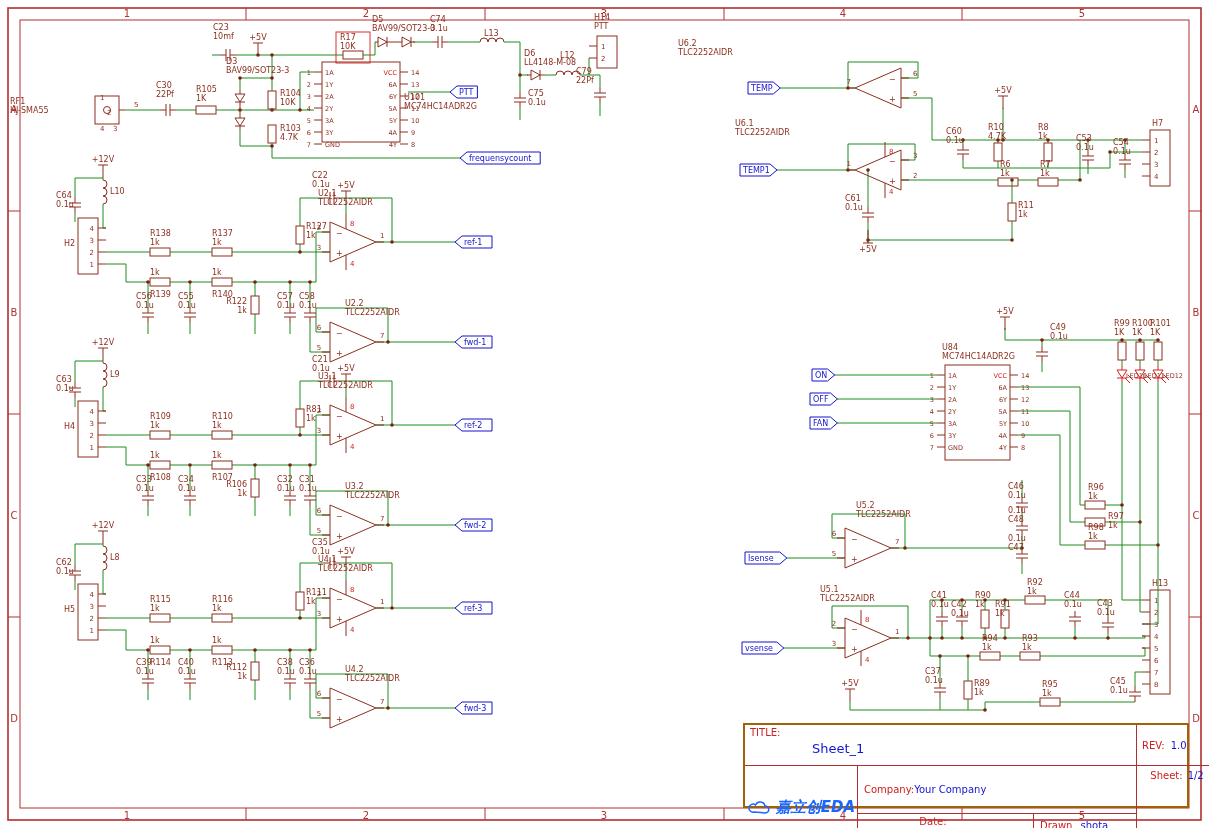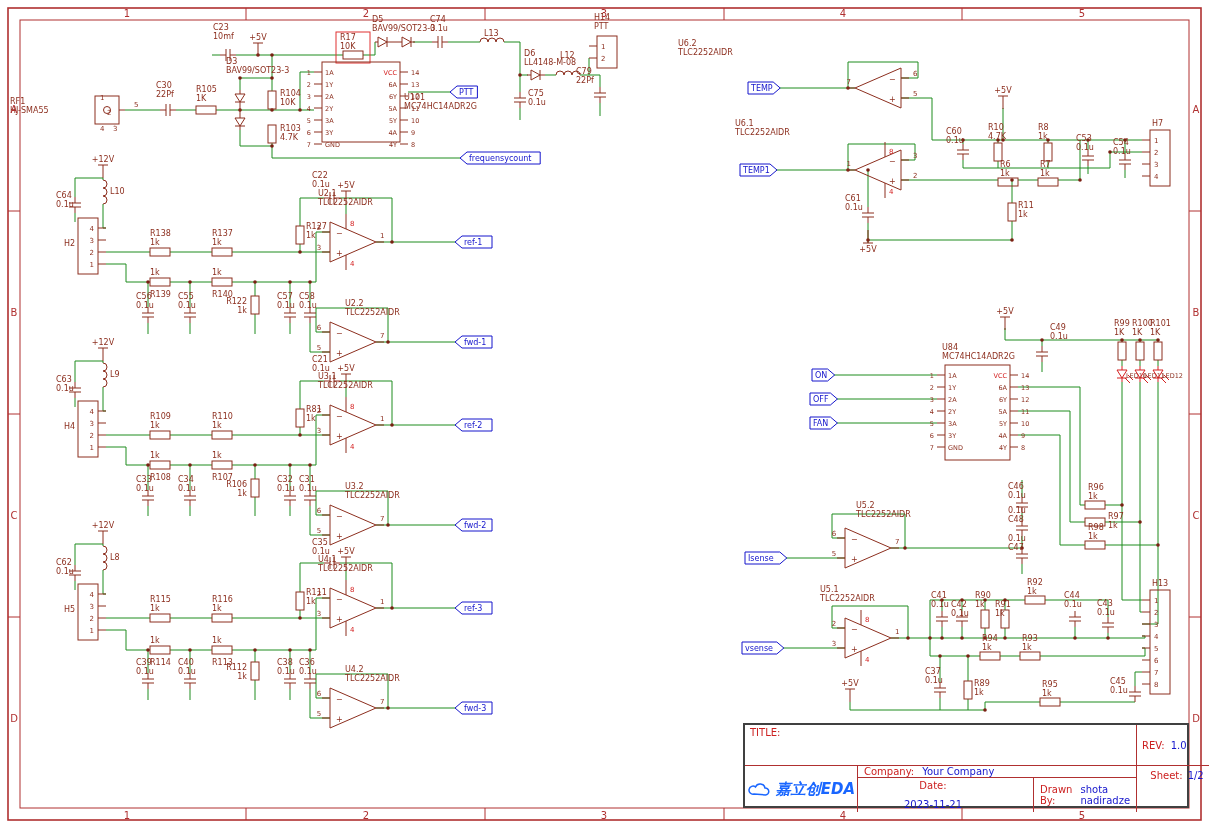--- a/index.html
+++ b/index.html
@@ -2,31 +2,31 @@
 <html><head>
 <meta charset="utf-8">
 <style>
   html,body{margin:0;padding:0;background:#ffffff;}
   body{font-family:"DejaVu Sans",sans-serif;}
   #canvas{position:relative;width:1209px;height:828px;background:#fff;overflow:hidden;}
   svg text{font-family:"DejaVu Sans",sans-serif;}
   .fnum,.flet{position:absolute;color:#b03030;font-size:10px;width:24px;text-align:center;z-index:2;}
   .flet{width:12px;}
   
-  .tb{position:absolute;left:743px;top:723px;width:446px;height:85px;border:2px solid #404040;
+  .tb{position:absolute;left:743px;top:723px;width:446px;height:85px;border:2px solid #a16207;
       box-sizing:border-box;display:grid;grid-template-columns:112px 1fr 81px;grid-template-rows:40px 1fr 1fr;
       background:#fff;z-index:3;font-size:10px;}
   .tb .lab{color:#cc2020;}
   .tb .val{color:#1515cc;}
   .tb-title{grid-column:1/3;grid-row:1;padding:2px 5px;}
   .tb-title .big{font-size:13px;margin-left:62px;margin-top:3px;}
   .tb-rev{grid-column:3;grid-row:1;border-left:1px solid #b03030;padding:16px 5px;display:flex;align-items:center;gap:6px;}
   .tb-logo{grid-column:1;grid-row:2/4;border-top:1px solid #b03030;display:flex;align-items:center;justify-content:center;gap:3px;}
   .tb-logo .logotext{color:#1966ff;font-weight:bold;font-style:italic;font-size:15px;}
-  .tb-company{grid-column:2;grid-row:2;border-top:1px solid #b03030;border-left:1px solid #b03030;padding:0 6px;display:flex;gap:8px;align-items:center;}
+  .tb-company{grid-column:2;grid-row:2;border-top:1px solid #b03030;border-left:1px solid #b03030;padding:18px 6px;display:flex;align-items:center;}
   .tb-sheet{grid-column:3;grid-row:2/4;border-top:1px solid #b03030;border-left:1px solid #b03030;padding:2px 5px;display:flex;gap:5px;align-items:flex-start;padding-top:4px;justify-content:center;}
   .tb-daterow{grid-column:2;grid-row:3;border-top:1px solid #b03030;border-left:1px solid #b03030;display:flex;}
   .tb-date{padding:2px 6px;display:flex;gap:8px;align-items:center;width:150px;box-sizing:border-box;flex-direction:column;}
   .tb-drawn{border-left:1px solid #b03030;padding:2px 6px;display:flex;gap:8px;align-items:center;flex:1;margin-left:25px;}
 </style>
 </head>
 <body>
 
 <div id="canvas">
 
@@ -1443,20 +1443,21 @@
   <span class="flet" style="left:8px;top:713px">D</span>
   <span class="flet" style="left:1190px;top:104px">A</span>
   <span class="flet" style="left:1190px;top:307px">B</span>
   <span class="flet" style="left:1190px;top:510px">C</span>
   <span class="flet" style="left:1190px;top:713px">D</span>
 
   
   <div class="tb">
     <div class="tb-title">
       <span class="lab">TITLE:</span>
+      <div class="big val">Sheet_1</div>
     </div>
     <div class="tb-rev">
       <span class="lab">REV:</span>
       <span class="val">1.0</span>
     </div>
     <div class="tb-logo">
       <svg width="26" height="17" viewBox="0 0 26 17">
         <path d="M7,13 a4,4 0 1 1 1.5,-7 a5,5 0 0 1 9.5,1 a3.5,3.5 0 0 1 0.5,7 z" fill="none" stroke="#1966ff" stroke-width="1.5"></path>
       </svg>
       <span class="logotext">嘉立创EDA</span>

